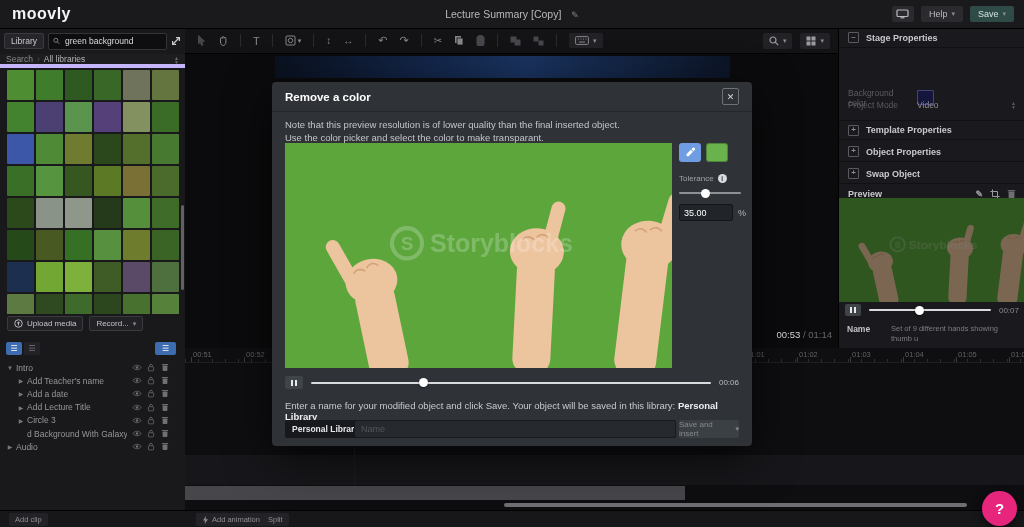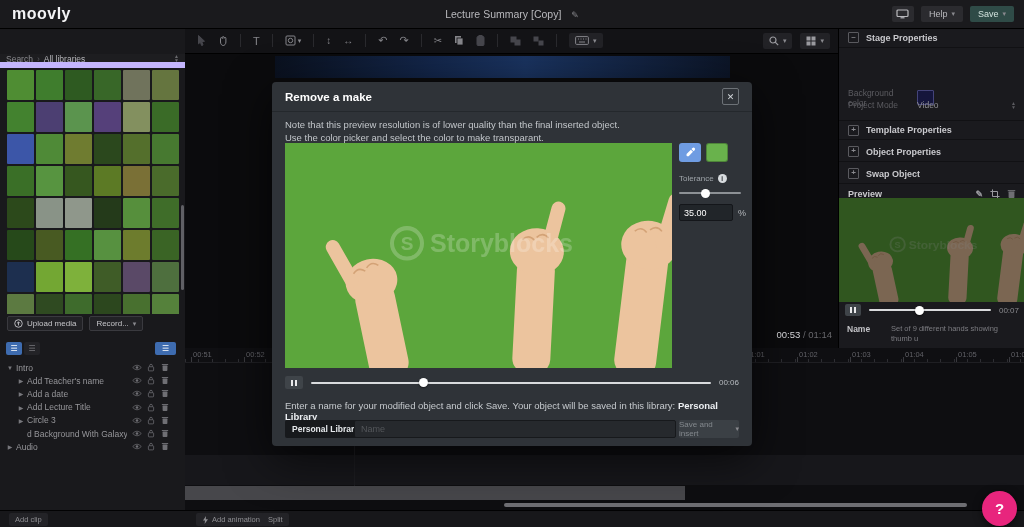--- a/index.html
+++ b/index.html
@@ -16,21 +16,21 @@
   .chip.save{background:#2f4b47;color:#d2e2de;}
   .caret{font-size:7px;color:#8a8a8f;}
   .iconbtn{display:flex;align-items:center;justify-content:center;background:#2b2b2f;border-radius:2px;width:22px;height:16px;}
   
   .left{left:0;top:28px;width:185px;height:482px;background:#19191c;border-right:1px solid #000;}
   .search-row{position:absolute;left:0;top:0;width:185px;height:26px;background:#19191c;border-bottom:1px solid #0a0a0c;display:flex;align-items:center;}
   .lib-chip{margin:0 4px 0 4px;padding:2px 6px;font-size:8.5px;color:#c9c9cd;background:#26262a;border:1px solid #3a3a3f;border-radius:2px;}
   .search-box{flex:1;height:15px;background:#0e0e10;border:1px solid #333338;border-radius:2px;display:flex;align-items:center;padding:0 4px;}
   .search-box input{background:transparent;border:0;outline:0;color:#dcdce0;font-size:8.5px;width:100%;font-family:"Liberation Sans",sans-serif;}
   .expand-btn{width:18px;display:flex;justify-content:center;}
-  .crumb{position:absolute;left:0;top:26px;width:185px;height:14px;background:#1d1d20;display:flex;align-items:flex-start;font-size:8.5px;padding:0 6px;box-sizing:border-box;border-bottom:6px solid #c4b5fd;}
+  .crumb{position:absolute;left:0;top:26px;width:185px;height:14px;background:#1d1d20;display:flex;align-items:flex-end;font-size:8.5px;padding:0 6px;box-sizing:border-box;border-bottom:4px solid #c4b5fd;}
   .crumb .root{color:#8a8a8e;} .crumb .sep{color:#55555a;margin:0 4px;} .crumb .cur{color:#b5b5b9;}
   .updown{margin-left:auto;display:flex;flex-direction:column;line-height:4px;font-size:5px;color:#6a6a6e;}
   .tiles{position:absolute;left:7px;top:42px;width:172px;height:244px;overflow:hidden;display:grid;grid-template-columns:repeat(6,27px);grid-auto-rows:30px;gap:2px;}
   .tile{border-radius:1px;}
   .vscroll{position:absolute;left:181px;top:177px;width:3px;height:85px;background:#606065;border-radius:2px;}
   .upload-row{position:absolute;left:7px;top:288px;display:flex;gap:6px;}
   .btn-sm{display:flex;align-items:center;gap:4px;background:#222226;border:1px solid #3a3a3f;border-radius:2px;padding:2px 6px;font-size:8px;color:#c5c5c9;}
   .view-row{position:absolute;left:0;top:312px;width:185px;height:18px;}
   .vbtn{position:absolute;top:2px;width:16px;height:13px;border-radius:2px;display:flex;align-items:center;justify-content:center;font-size:8px;color:#fff;}
   .vbtn.blue{background:#3e6cb0;} .vbtn.dark{background:#232327;color:#77777c;}
@@ -145,20 +145,37 @@
           <span class="caret">▾</span>
         </span>
       <span class="chip save">
           <span>Save</span>
           <span class="caret">▾</span>
         </span>
     </span>
   </div>
 
   <div class="abs left">
+    <div class="search-row">
+      <span class="lib-chip">Library</span>
+      <span class="search-box">
+        <svg width="8" height="8" viewBox="0 0 8 8" style="margin-right:3px">
+            <circle cx="3.2" cy="3.2" r="2.3" fill="none" stroke="#8a8a8f" stroke-width="1"></circle>
+            <line x1="5" y1="5" x2="7.4" y2="7.4" stroke="#8a8a8f" stroke-width="1"></line>
+          </svg>
+        <input value="green background" style="">
+      </span>
+      <span class="expand-btn">
+        <svg width="12" height="12" viewBox="0 0 12 12">
+            <line x1="3" y1="9" x2="9" y2="3" stroke="#c9c9cd" stroke-width="1.2"></line>
+            <path d="M6 2.6 h3.4 v3.4" fill="none" stroke="#c9c9cd" stroke-width="1.2"></path>
+            <path d="M6 9.4 h-3.4 v-3.4" fill="none" stroke="#c9c9cd" stroke-width="1.2"></path>
+          </svg>
+      </span>
+    </div>
     <div class="crumb">
       <span class="root">Search</span>
       <span class="sep">›</span>
       <span class="cur">All libraries</span>
       <span class="updown">
           <span>▲</span>
           <span>▼</span>
         </span>
     </div>
     <div class="tiles">
@@ -639,21 +656,21 @@
       </span>
   </div>
   <div class="abs zoomline"></div>
   <div class="abs zoomthumb"></div>
   <div class="abs zoomarrow">▸</div>
 
   <div class="abs help-fab">?</div>
 
   <div class="abs modal">
     <div class="m-head">
-      <span class="m-title">Remove a make</span>
+      <span class="m-title">Remove a color</span>
       <span class="m-close">✕</span>
     </div>
     <div class="m-instr">
       <div>Note that this preview resolution is of lower quality than the final inserted object.</div>
       <div>Use the color picker and select the color to make transparant.</div>
     </div>
     <div class="m-preview" id="modal-video">
         <svg viewBox="0 0 387 222" preserveAspectRatio="none">
           <rect width="387" height="222" fill="#5ca63c"></rect>
           <rect width="387" height="222" fill="url(#)" opacity="0"></rect>

